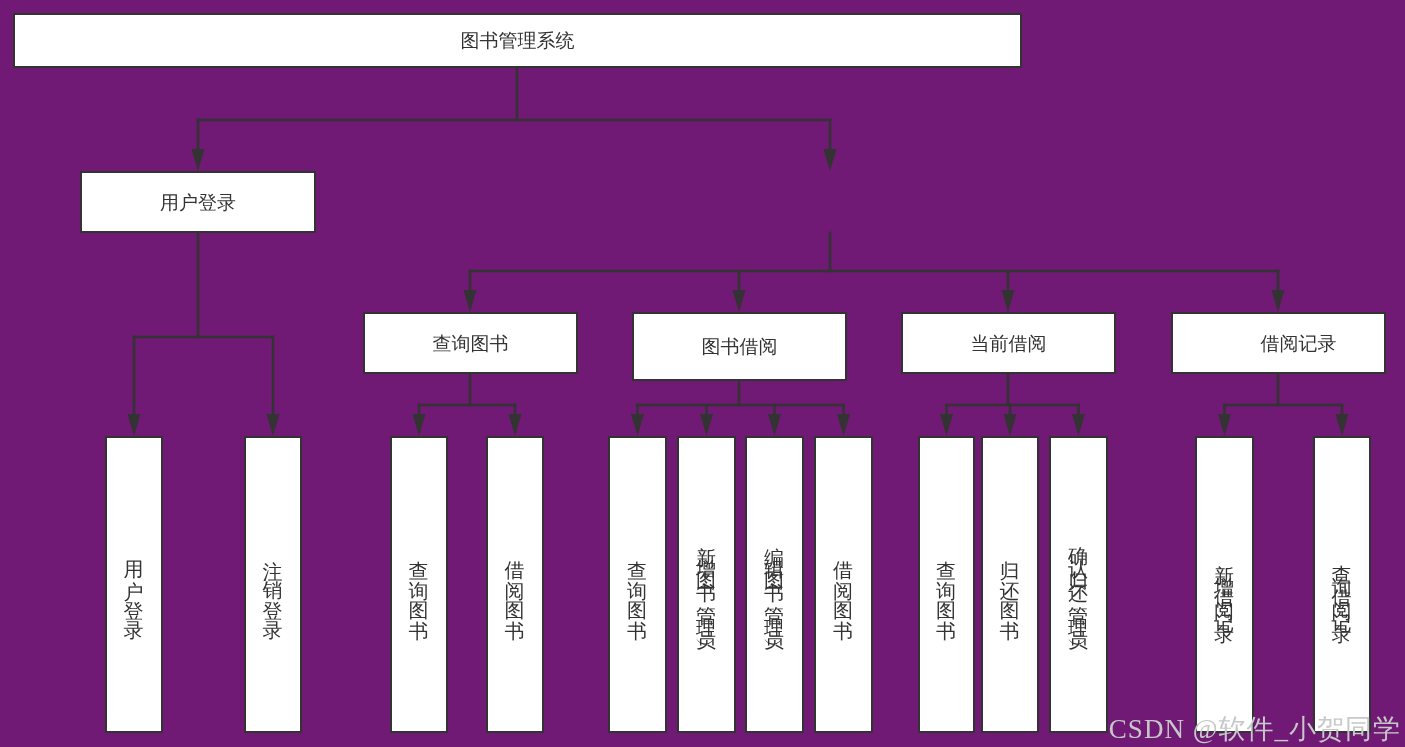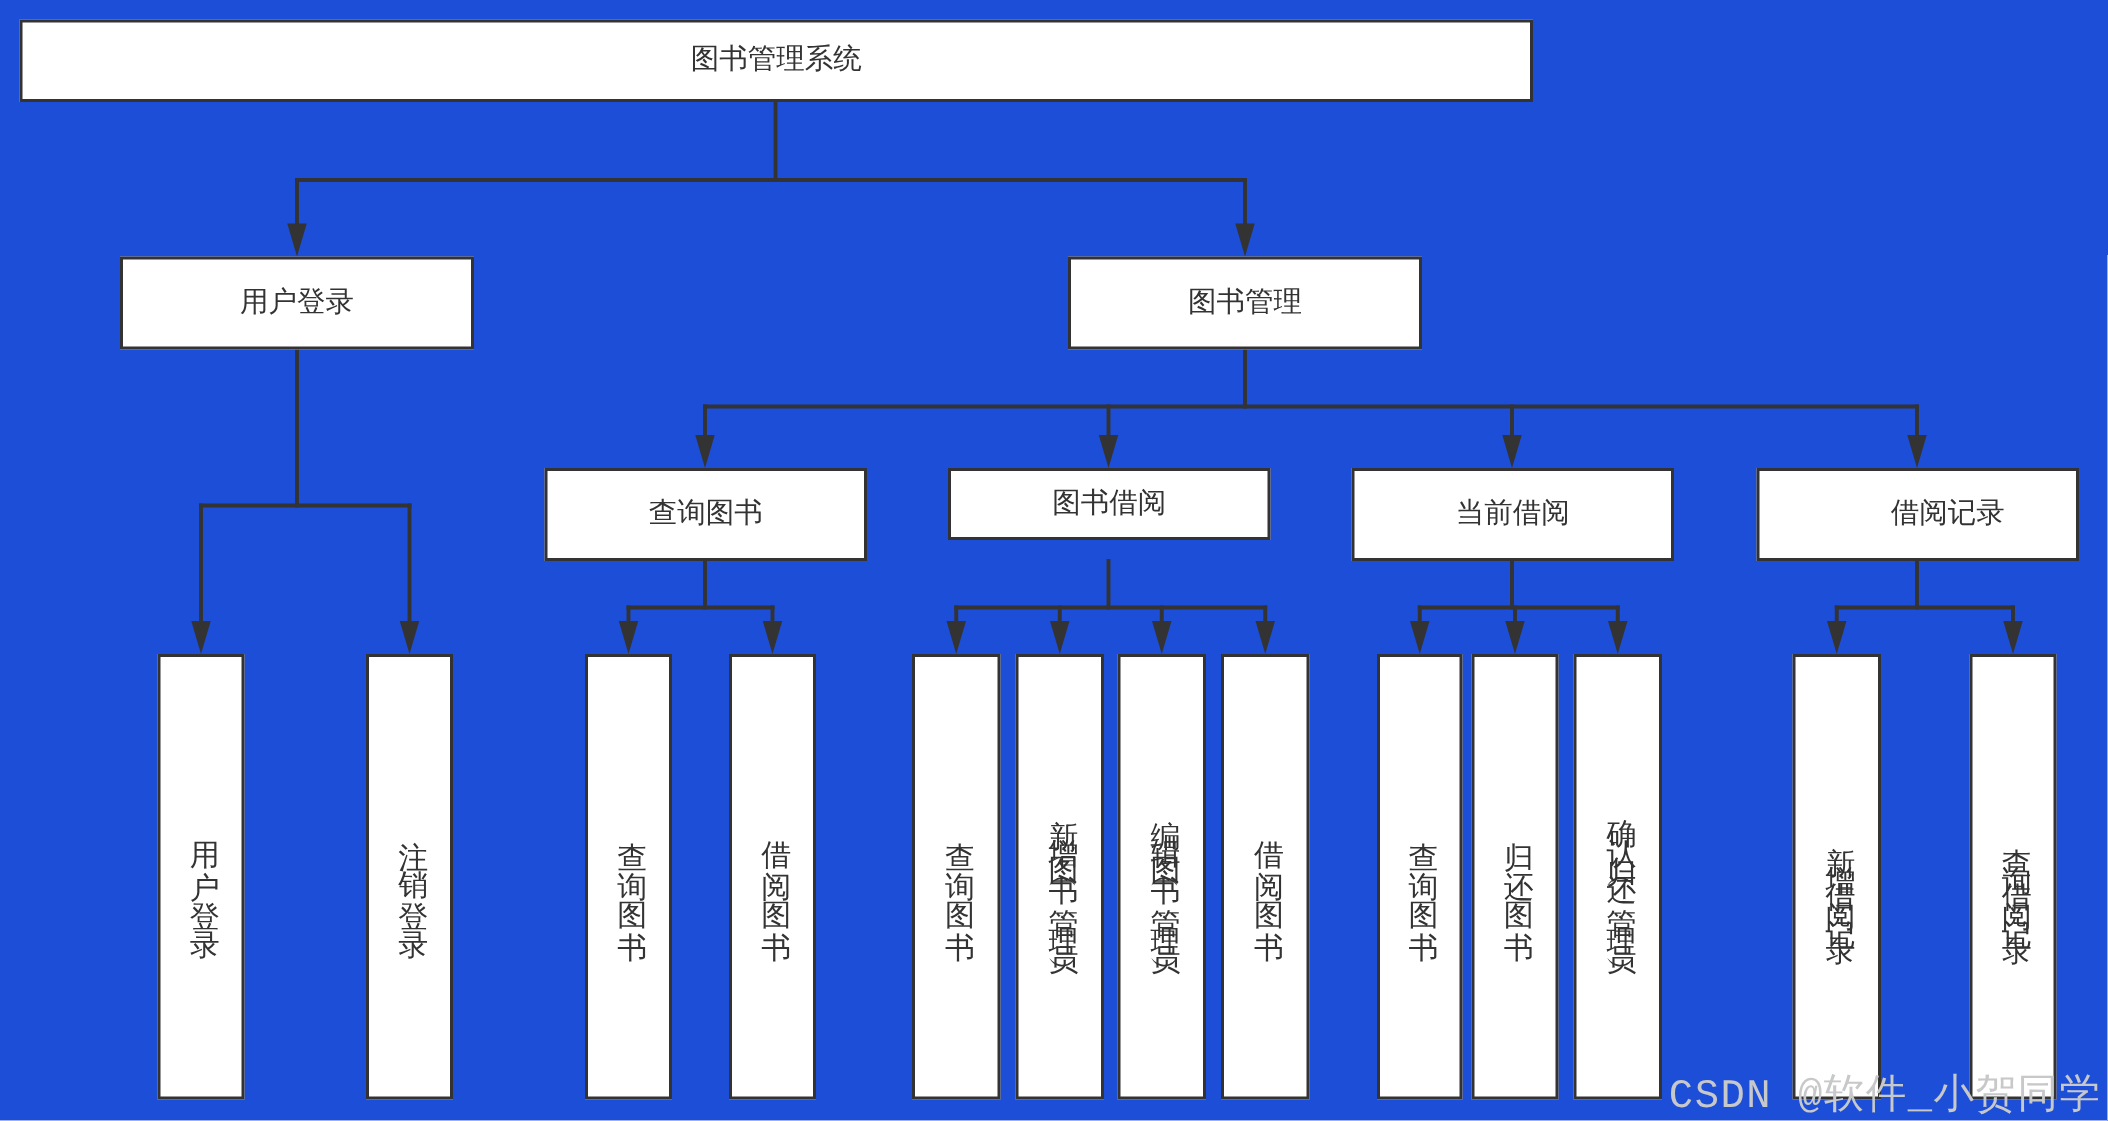--- a/index.html
+++ b/index.html
@@ -4,23 +4,23 @@
 <style>
   html, body {
     margin: 0;
     padding: 0;
     background: #ffffff;
   }
   .canvas {
     position: relative;
     width: 1405px;
     height: 747px;
-    background: #1d4ed8;
+    background: #701a75;
     overflow: hidden;
-    font-family: Liberation Mono, monospace;
+    font-family: Liberation Serif, serif;
   }
   .connectors {
     position: absolute;
     left: 0;
     top: 0;
     width: 1405px;
     height: 747px;
     pointer-events: none;
   }
   .box {
@@ -126,24 +126,23 @@
       <polygon points="1003.5,414 1016.5,414 1010,436"></polygon>
       <polygon points="1072,414 1085,414 1078.5,436"></polygon>
       <polygon points="1218,414 1231,414 1224.5,436"></polygon>
       <polygon points="1335.5,414 1348.5,414 1342,436"></polygon>
     </g>
   </svg>
 
   <div class="box" style="left:13px; top:13px; width:1009px; height:55px;">图书管理系统</div>
 
   <div class="box" style="left:80px; top:171px; width:236px; height:62px;">用户登录</div>
-  <div class="box" style="left:712px; top:171px; width:236px; height:62px;">图书管理</div>
 
   <div class="box" style="left:363px; top:312px; width:215px; height:62px;">查询图书</div>
-  <div class="box" style="left:632px; top:312px; width:215px; height:48px;">图书借阅</div>
+  <div class="box" style="left:632px; top:312px; width:215px; height:69px;">图书借阅</div>
   <div class="box" style="left:901px; top:312px; width:215px; height:62px;">当前借阅</div>
   <div class="box" style="left:1171px; top:312px; width:215px; height:62px;padding-left:40px;">借阅记录</div>
 
   <div class="box vbox sparse" style="left:105px; top:436px; width:58px; height:297px;">用户登录</div>
   <div class="box vbox sparse" style="left:244px; top:436px; width:58px; height:297px;">注销登录</div>
 
   <div class="box vbox sparse" style="left:390px; top:436px; width:58px; height:297px;">查询图书</div>
   <div class="box vbox sparse" style="left:486px; top:436px; width:58px; height:297px;">借阅图书</div>
 
   <div class="box vbox sparse" style="left:608px; top:436px; width:59px; height:297px;">查询图书</div>

